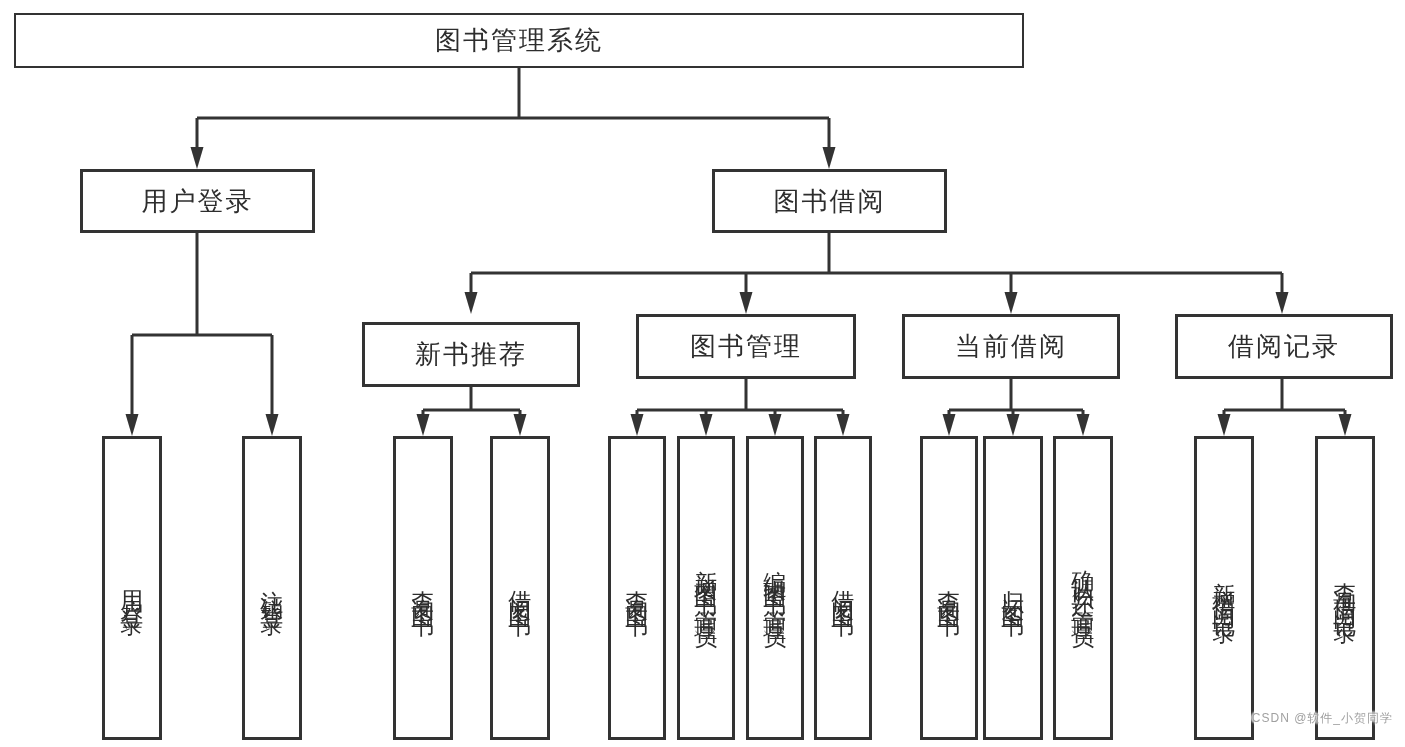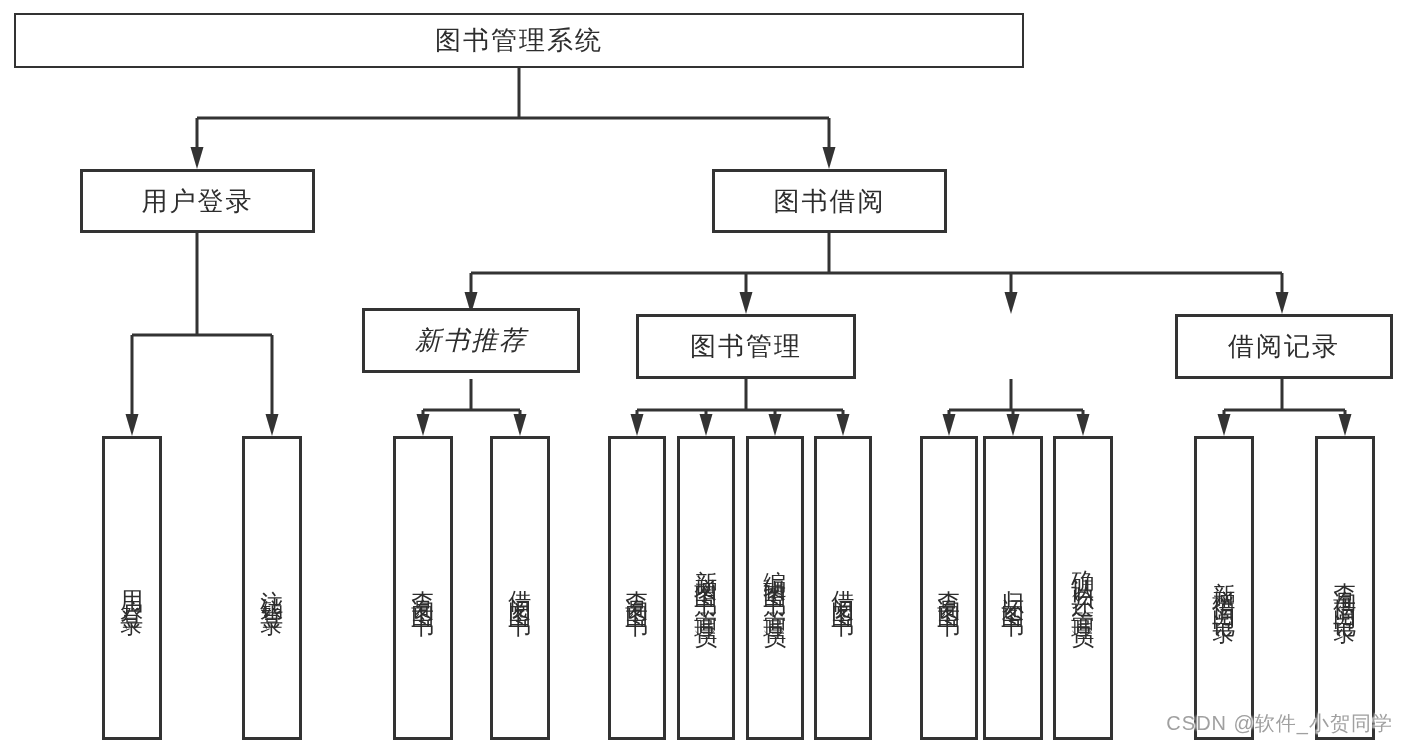--- a/index.html
+++ b/index.html
@@ -46,21 +46,21 @@
     text-orientation: mixed;
     font-size: 23px;
     line-height: 1.15;
     letter-spacing: 8px;
     color: #2d2d2d;
   }
   .watermark {
     position: absolute;
     top: 710px;
     right: 12px;
-    font-size: 20px;
+    font-size: 12px;
     color: #a0a0a0;
     letter-spacing: 1px;
     z-index: 5;
     text-shadow: 1px 1px 2px #ffffff, -1px -1px 2px #ffffff, 1px -1px 2px #ffffff, -1px 1px 2px #ffffff;
     white-space: nowrap;
   }
 </style>
 </head>
 <body>
 
@@ -113,25 +113,28 @@
     <span>图书管理系统</span>
   </div>
 
   <div class="node" style="left:80px; top:169px; width:235px; height:64px;">
     <span>用户登录</span>
   </div>
   <div class="node" style="left:712px; top:169px; width:235px; height:64px;">
     <span>图书借阅</span>
   </div>
 
-  <div class="node" style="left:362px; top:308px; width:218px; height:65px;font-style:italic;">
+  <div class="node" style="left:362px; top:322px; width:218px; height:65px;">
     <span>新书推荐</span>
   </div>
   <div class="node" style="left:636px; top:314px; width:220px; height:65px;">
     <span>图书管理</span>
+  </div>
+  <div class="node" style="left:902px; top:314px; width:218px; height:65px;">
+    <span>当前借阅</span>
   </div>
   <div class="node" style="left:1175px; top:314px; width:218px; height:65px;">
     <span>借阅记录</span>
   </div>
 
   <div class="leaf" style="left:102px; width:60px;">
     <span class="vt">用户登录</span>
   </div>
   <div class="leaf" style="left:242px; width:60px;">
     <span class="vt">注销登录</span>

